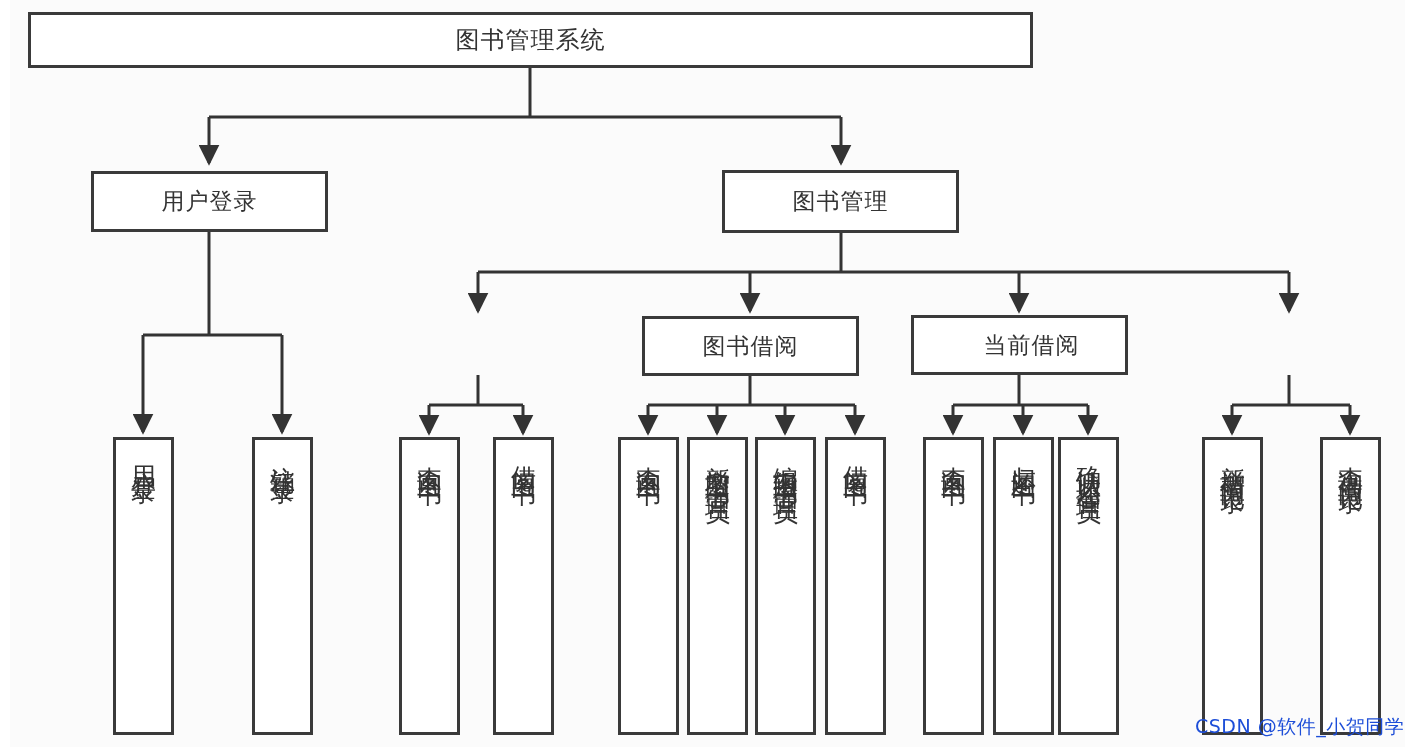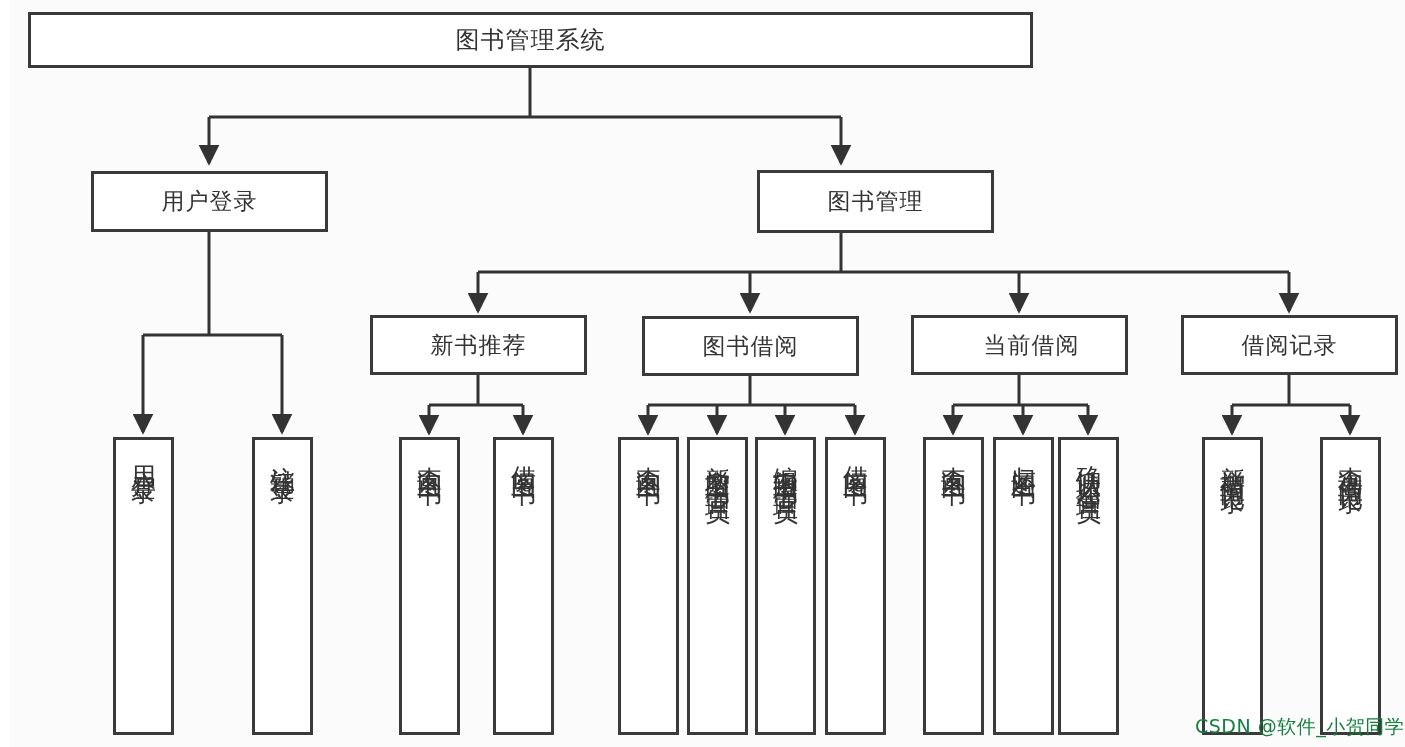--- a/index.html
+++ b/index.html
@@ -63,21 +63,21 @@
     font-size: 25px;
     letter-spacing: 5px;
     line-height: 1;
     white-space: nowrap;
   }
   .watermark {
     position: absolute;
     left: 1185px;
     top: 714px;
     font-size: 19px;
-    color: #15803d;
+    color: #1d4ed8;
     white-space: nowrap;
     z-index: 3;
     letter-spacing: 0.5px;
   }
 </style>
 </head>
 <body>
 
 <div id="canvas">
 
@@ -131,36 +131,30 @@
     </g>
   </svg>
 
   <div class="node root horiz" style="left:18px; top:12px; width:1005px; height:56px;">
     <span class="label">图书管理系统</span>
   </div>
 
   <div class="node horiz" style="left:81px; top:171px; width:237px; height:61px;">
     <span class="label">用户登录</span>
   </div>
-  <div class="node horiz" style="left:747px; top:170px; width:237px; height:63px;">
+  <div class="node horiz" style="left:712px; top:170px; width:237px; height:63px;">
     <span class="label">图书管理</span>
   </div>
 
-  <div class="node horiz" style="left:360px; top:315px; width:217px; height:60px;">
-    <span class="label">新书推荐</span>
-  </div>
   <div class="node horiz" style="left:632px; top:316px; width:217px; height:60px;">
     <span class="label">图书借阅</span>
   </div>
   <div class="node horiz" style="left:901px; top:315px; width:217px; height:60px;padding-left:24px;">
     <span class="label">当前借阅</span>
   </div>
-  <div class="node horiz" style="left:1171px; top:315px; width:217px; height:60px;">
-    <span class="label">借阅记录</span>
-  </div>
 
   <div class="node vert" style="left:103px; top:437px; width:61px; height:298px;">
     <span class="label">用户登录</span>
   </div>
   <div class="node vert" style="left:242px; top:437px; width:61px; height:298px;">
     <span class="label">注销登录</span>
   </div>
 
   <div class="node vert" style="left:389px; top:437px; width:61px; height:298px;">
     <span class="label">查询图书</span>

